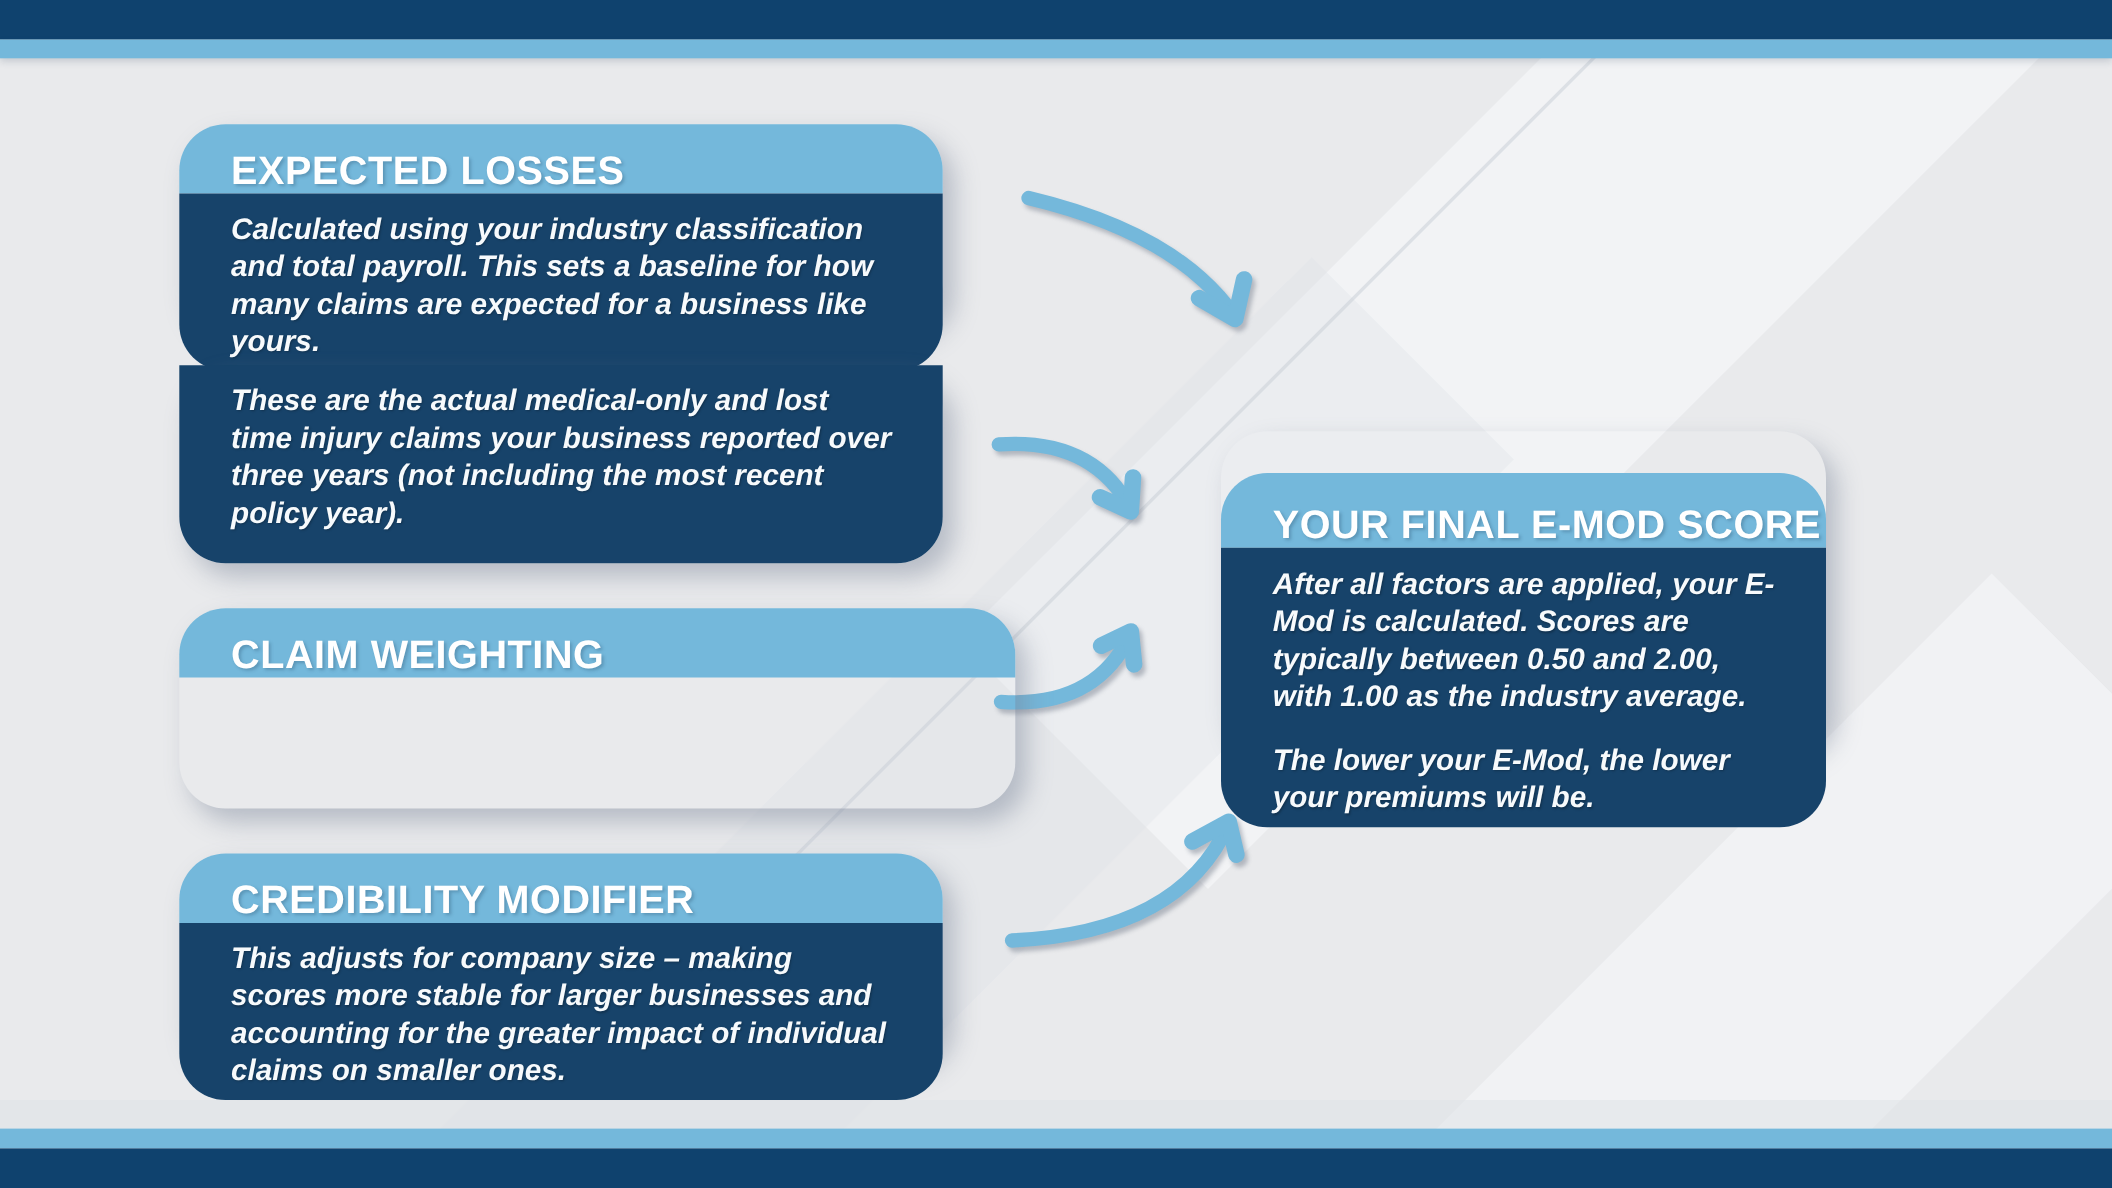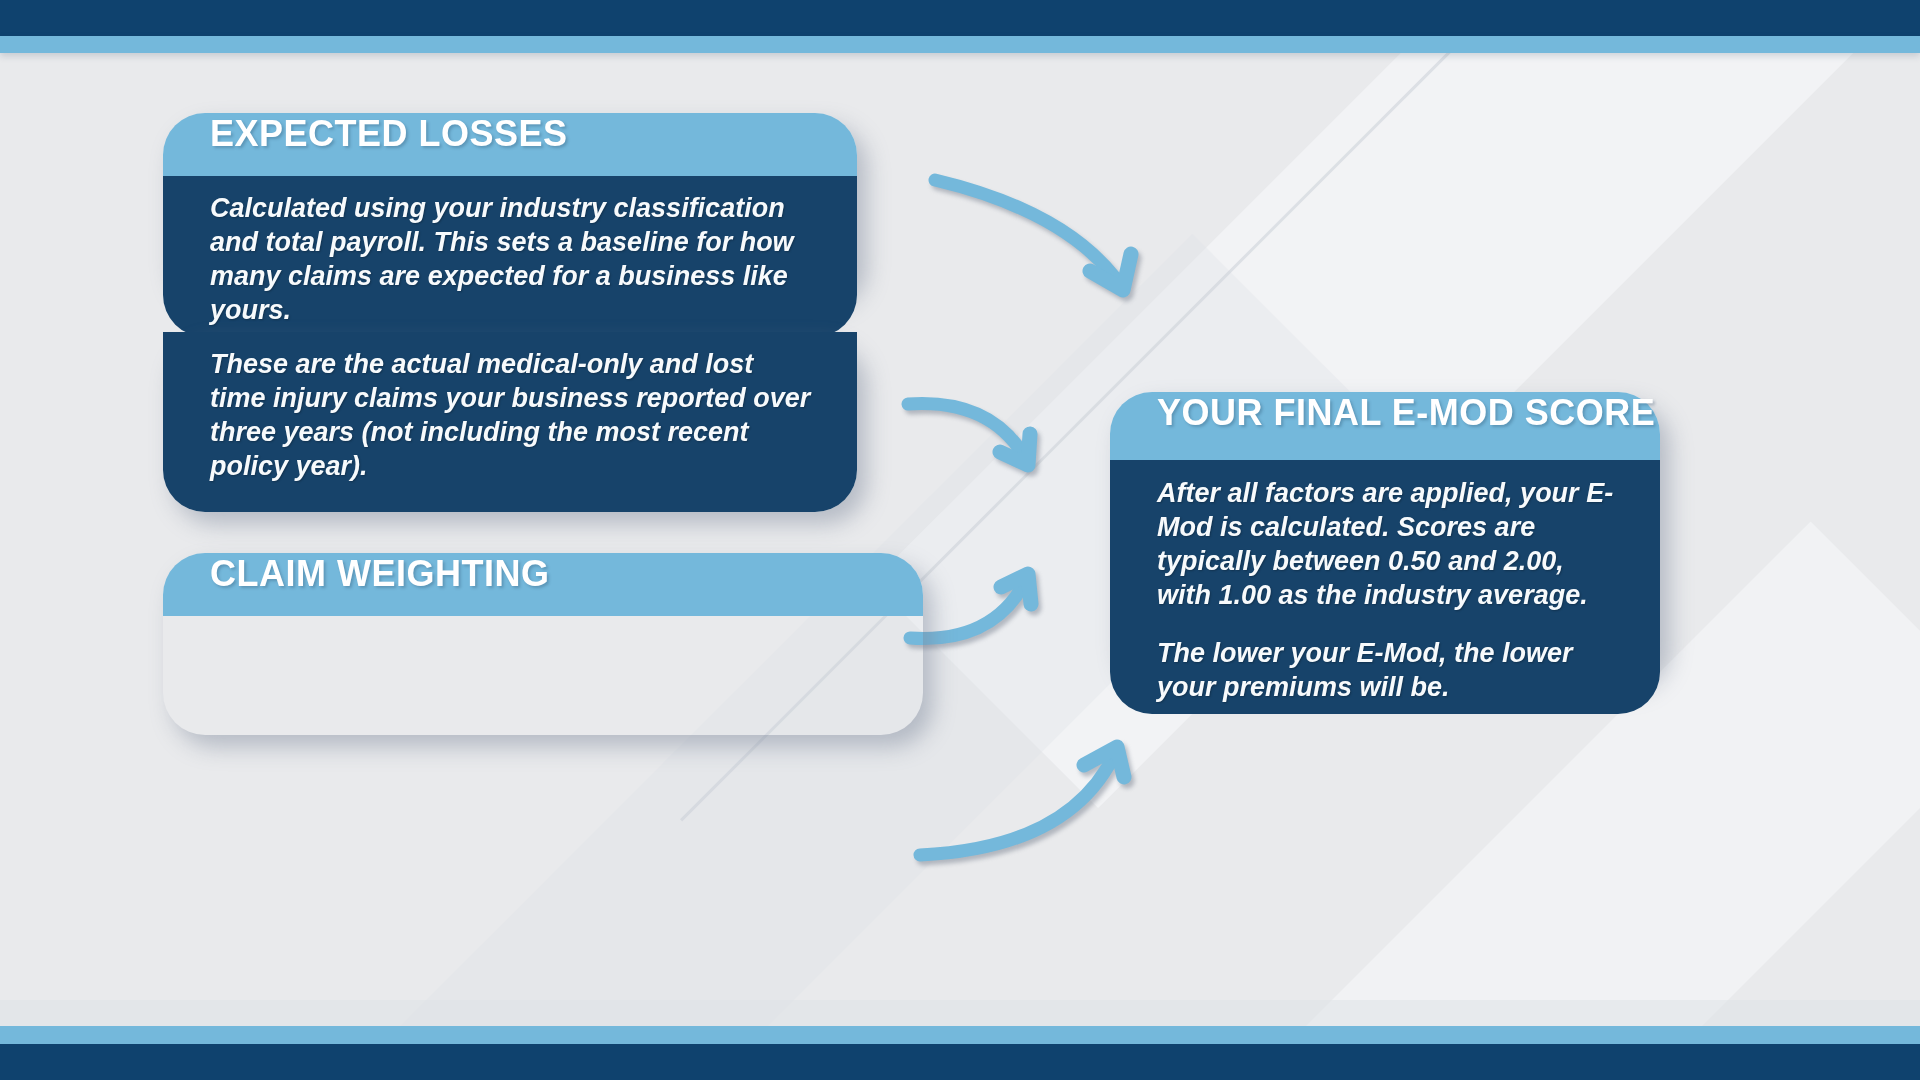--- a/index.html
+++ b/index.html
@@ -41,21 +41,21 @@
     display: flex;
     flex-direction: column;
     border-radius: 42px;
     box-shadow: 10px 12px 22px rgba(120,130,150,0.45);
     z-index: 2;
   }
   .box-header {
     background: #74b8db;
     border-radius: 42px 42px 0 0;
     display: flex;
-    align-items: flex-start;
+    align-items: flex-end;
     padding: 0 40px 0 47px;
     flex: 0 0 auto;
   }
   .box-header .title {
     color: #ffffff;
     font-size: 36px;
     font-weight: 700;
     letter-spacing: 0.5px;
     text-shadow: 2px 2px 3px rgba(30,60,90,0.28);
     white-space: nowrap;
@@ -77,21 +77,21 @@
   .box-body p + p { margin-top: 24px; }
 
   .box-1 { left: 163px; top: 113px; width: 694px; height: 185px; }
   .box-2 { left: 163px; top: 332px; width: 694px; height: 180px; }
   .box-3 { left: 163px; top: 553px; width: 760px; height: 182px; }
   .box-4 { left: 163px; top: 776px; width: 694px; height: 188px; }
   .box-1 .box-header, .box-2 .box-header,
   .box-3 .box-header, .box-4 .box-header { height: 63px; }
 
   .box-result { left: 1110px; top: 392px; width: 550px; height: 288px; }
-  .box-result .box-header { height: 68px; }
+  .box-result .box-header { height: 68px; margin-top: 38px; }
   .box-result .box-body { padding-top: 16px; }
 
   
   .arrows {
     position: absolute;
     left: 0; top: 0;
     width: 1920px; height: 1080px;
     z-index: 1;
     pointer-events: none;
   }
@@ -154,20 +154,28 @@
       <p>These are the actual medical-only and lost time injury claims your business reported over three years (not including the most recent policy year).</p>
     </div>
   </div>
 
   <div class="box box-3">
     <div class="box-header">
       <span class="title">CLAIM WEIGHTING</span>
     </div>
   </div>
 
+  <div class="box box-4">
+    <div class="box-header">
+      <span class="title">CREDIBILITY MODIFIER</span>
+    </div>
+    <div class="box-body">
+      <p>This adjusts for company size – making scores more stable for larger businesses and accounting for the greater impact of individual claims on smaller ones.</p>
+    </div>
+  </div>
 
   <div class="box box-result">
     <div class="box-header">
       <span class="title">YOUR FINAL E-MOD SCORE</span>
     </div>
     <div class="box-body">
       <p>After all factors are applied, your E-Mod is calculated. Scores are typically between 0.50 and 2.00, with 1.00 as the industry average.</p>
       <p>The lower your E-Mod, the lower your premiums will be.</p>
     </div>
   </div>

